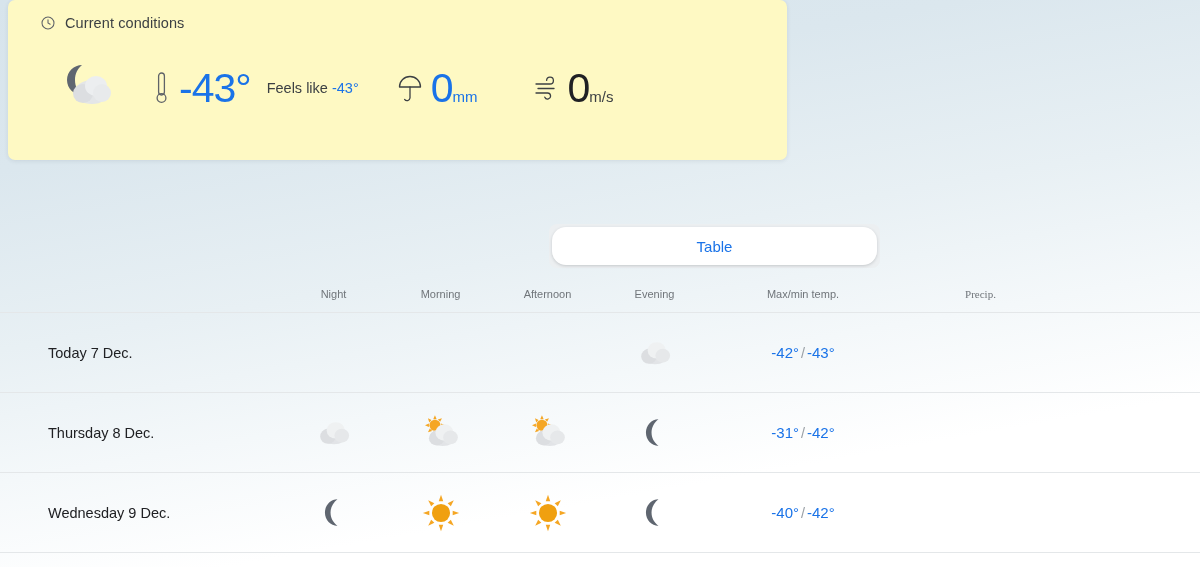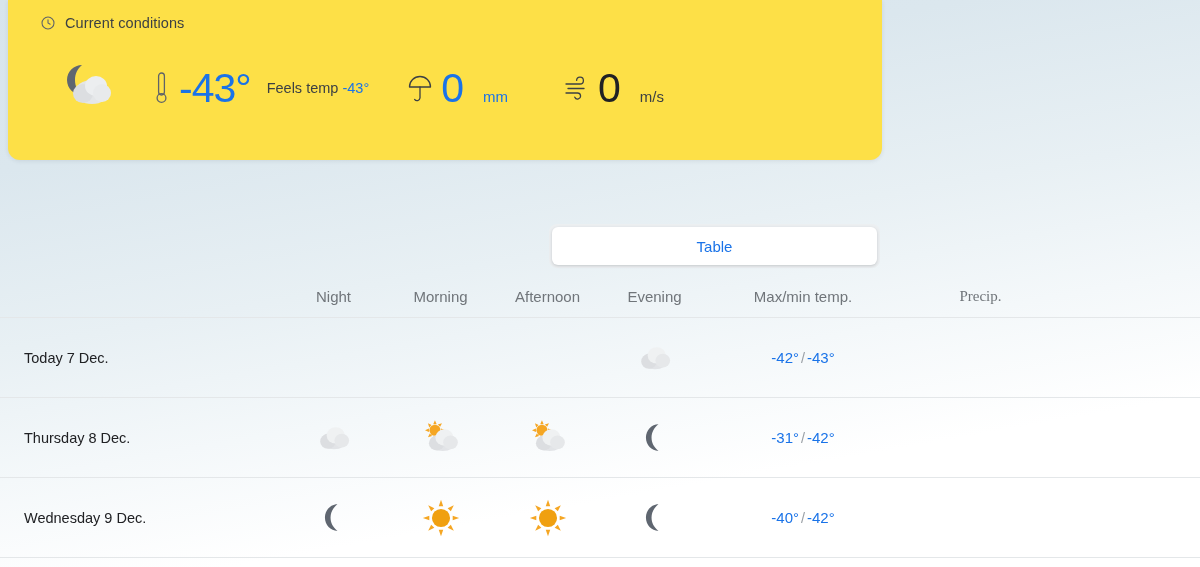--- a/index.html
+++ b/index.html
@@ -13,26 +13,27 @@
     background: linear-gradient(170deg, #d7e4ec 0%, #dbe7ee 22%, #e8f0f4 45%, #f4f8fa 62%, #ffffff 78%, #ffffff 100%);
     position: relative;
     color: #2b2b2b;
   }
 
   
   .current-card {
     position: absolute;
     left: 8px;
     top: 0;
-    width: 874px;
+    width: 779px;
     height: 160px;
-    background: #fde047;
+    background: #fef9c3;
     border-bottom-left-radius: 12px;
     border-bottom-right-radius: 12px;
     box-shadow: 0 1px 4px rgba(30,50,70,0.10);
+    border-radius: 7px;
   }
   .cc-head {
     display: flex;
     align-items: center;
     gap: 9px;
     padding: 15px 0 0 32px;
   }
   .cc-head-label {
     font-size: 14.5px;
     color: #3c4043;
@@ -61,21 +62,21 @@
   .big-num {
     font-size: 41px;
     font-weight: 400;
     line-height: 1;
     letter-spacing: -1px;
   }
   .big-num.blue { color: #1a73e8; }
   .big-num.dark { color: #202124; }
   .unit {
     font-size: 15px;
-    margin-left: 20px;
+    margin-left: 0;
     align-self: flex-end;
     padding-bottom: 4px;
   }
   .unit.blue { color: #1a73e8; }
   .unit.dark { color: #3c4043; }
   .feels {
     font-size: 14.5px;
     color: #3c4043;
     margin-left: 16px;
     white-space: nowrap;
@@ -93,61 +94,61 @@
     border-radius: 8px;
     display: flex;
     padding: 3px;
   }
   .toggle-btn {
     flex: 1;
     display: flex;
     align-items: center;
     justify-content: center;
     font-size: 15px;
-    border-radius: 6px;
+    border-radius: 14px;
     cursor: pointer;
     color: #5f6368;
   }
   .toggle-btn.active {
     background: #ffffff;
     color: #1a73e8;
     box-shadow: 0 1px 3px rgba(60,64,67,0.22);
   }
 
   
   .forecast {
     position: absolute;
     left: 0;
     top: 288px;
     width: 1200px;
     border-collapse: collapse;
     table-layout: fixed;
   }
   .forecast th {
     font-weight: 400;
-    font-size: 15px;
+    font-size: 11px;
     color: #70757a;
     padding-bottom: 12px;
     text-align: center;
   }
   .forecast th.c-day, .forecast td.c-day { text-align: left; padding-left: 24px; }
   .forecast th.c-temp, .forecast td.c-temp { }
   .forecast th.c-precip, .forecast td.c-precip { text-align: center; font-family: Liberation Serif, serif; }
   .forecast th.c-wind, .forecast td.c-wind { text-align: right; padding-right: 40px; }
 
   .forecast tbody tr { border-top: 1px solid #e4e7e9; }
   .forecast tbody tr:last-child { border-bottom: 1px solid #e4e7e9; }
   .forecast td {
     height: 80px;
     font-size: 14.5px;
     color: #202124;
     text-align: center;
     vertical-align: middle;
   }
-  .day-label { white-space: nowrap; }
+  .day-label { white-space: nowrap; margin-left: 24px; }
   .temp-val { color: #1a73e8; font-size: 15px; white-space: nowrap; }
   .temp-sep { color: #9aa0a6; padding: 0 2px; }
   .slot-icon { display: inline-block; width: 44px; height: 38px; vertical-align: middle; }
   .slot-empty { display: inline-block; width: 44px; height: 38px; }
 
   
   col.w-day { width: 280px; }
   col.w-slot { width: 107px; }
   col.w-temp { width: 190px; }
   col.w-precip { width: 165px; }
@@ -181,21 +182,21 @@
     </span>
 
     <div class="cc-metric m-temp">
       <span>
         <svg class="metric-icon" width="15" height="34" viewBox="0 0 15 34" fill="none" stroke="#5f6368" stroke-width="1.3">
           <rect x="4.6" y="2" width="5.8" height="22" rx="2.9"></rect>
           <circle cx="7.5" cy="27" r="4.4"></circle>
         </svg>
       </span>
       <span class="big-num blue" style="margin-left:10px;">-43°</span>
-      <span class="feels"><span>Feels temp</span> <span class="fl-val">-43°</span></span>
+      <span class="feels"><span>Feels like</span> <span class="fl-val">-43°</span></span>
     </div>
 
     <div class="cc-metric m-precip">
       <span>
         <svg class="metric-icon" width="26" height="30" viewBox="0 0 26 30" fill="none" stroke="#3c4043" stroke-width="1.3">
           <path d="M2.5 14 A10.5 10.5 0 0 1 23.5 14 Z" stroke-linejoin="round"></path>
           <path d="M13 14 V25 A3 3 0 0 1 7.6 26.4" stroke-linecap="round"></path>
         </svg>
       </span>
       <span class="big-num blue" style="margin-left:8px;">0</span>

